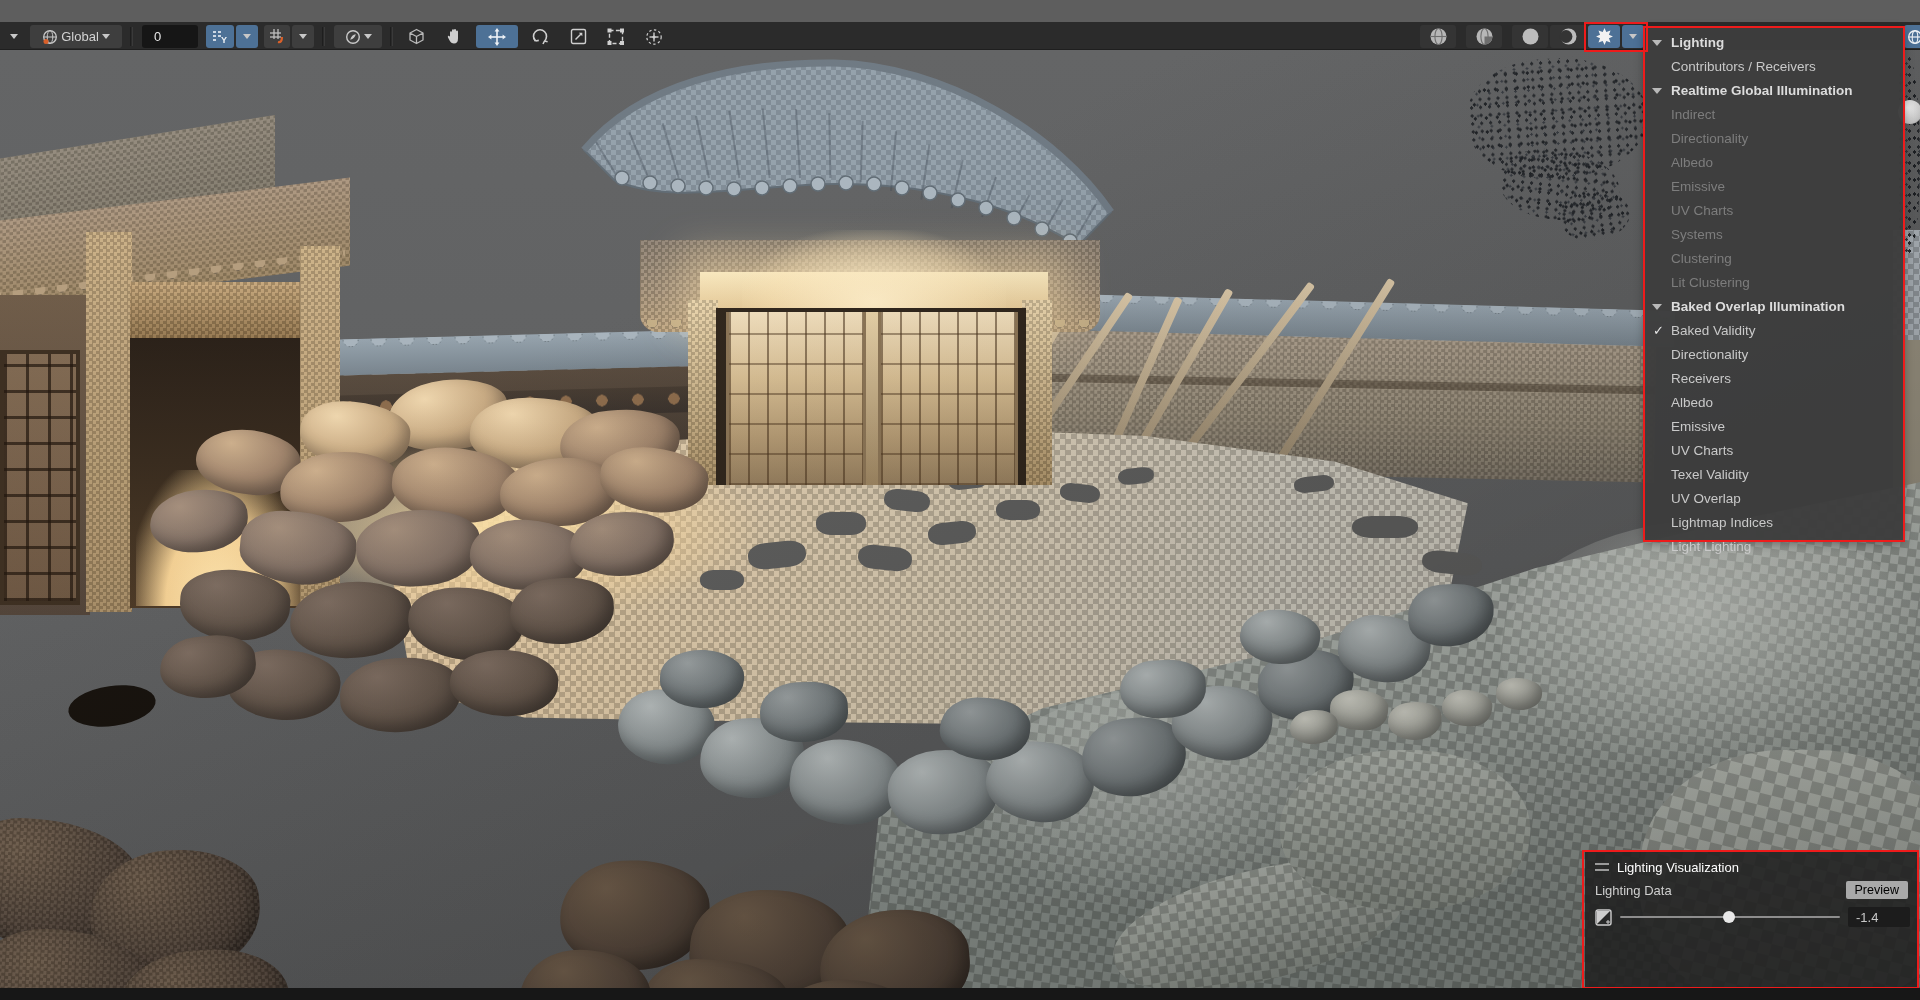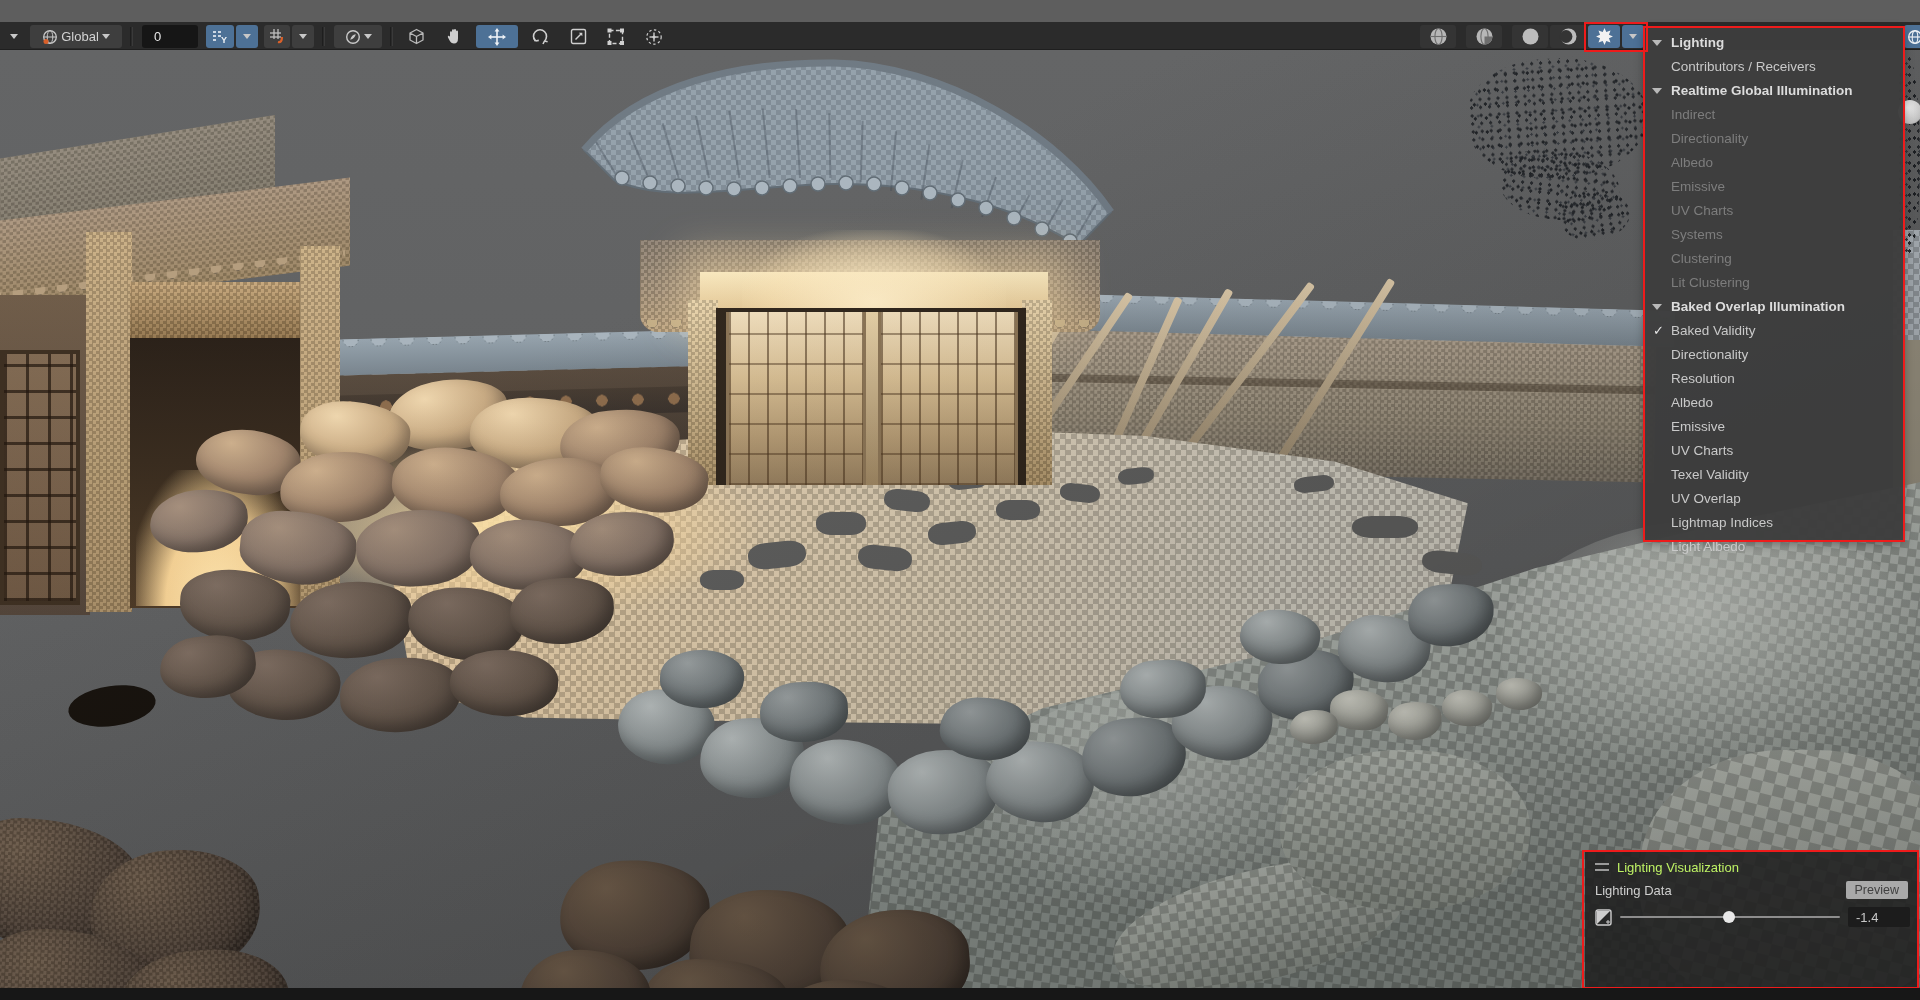--- a/index.html
+++ b/index.html
@@ -34,25 +34,25 @@
   .menu-item .tri { position:absolute; left:7px; top:9px; width:0; height:0;
     border-left:5px solid transparent; border-right:5px solid transparent; border-top:6px solid #b9b9b9; }
   .menu-item .chk-mark { position:absolute; left:8px; top:0; color:#e6e6e6; font-size:13px; }
 
   
   .redbox { position:absolute; border:2px solid #ee1b1b; z-index:40; pointer-events:none; }
 
   
   #light-panel { position:absolute; left:1585px; top:852px; width:333px; height:135px;
     background:rgba(32,32,32,.88); z-index:30; color:#cfcfcf; font-size:13px; padding:5px 8px 0 10px; }
-  #light-panel .hdr { display:flex; align-items:center; gap:8px; height:20px; color:#bef264; }
+  #light-panel .hdr { display:flex; align-items:center; gap:8px; height:20px; color:#ffffff; }
   .hamburger { width:14px; height:8px; border-top:2px solid #9a9a9a; border-bottom:2px solid #9a9a9a; }
   .prow { display:flex; align-items:center; height:26px; }
   .prow .plabel { flex:1; }
-  .pbtn { background:#a9a9a9; color:#404040; border:none; border-radius:2px; font-size:12.5px;
+  .pbtn { background:#a9a9a9; color:#000000; border:none; border-radius:2px; font-size:12.5px;
     padding:2px 9px; font-family:inherit; margin-right:2px; }
   .pcheck { width:18px; text-align:center; color:#fff; font-size:14px; margin-right:14px; }
   .pbox { width:15px; height:15px; background:#3a3a3a; border-radius:2px; margin-right:15px; }
   #slider-row { display:flex; align-items:center; height:28px; gap:8px; }
   #slider-track { position:relative; flex:1; height:2px; background:#8d8d8d; border-radius:1px; }
   #slider-thumb { position:absolute; left:47%; top:-5px; width:12px; height:12px; background:#e8e8e8; border-radius:50%; }
   #slider-value { width:62px; height:20px; background:#1c1c1c; border-radius:2px; color:#c8c8c8;
     display:flex; align-items:center; padding-left:8px; }
 
   
@@ -463,28 +463,28 @@
       <div class="menu-item item-disabled"><span>Directionality</span></div>
       <div class="menu-item item-disabled"><span>Albedo</span></div>
       <div class="menu-item item-disabled"><span>Emissive</span></div>
       <div class="menu-item item-disabled"><span>UV Charts</span></div>
       <div class="menu-item item-disabled"><span>Systems</span></div>
       <div class="menu-item item-disabled"><span>Clustering</span></div>
       <div class="menu-item item-disabled"><span>Lit Clustering</span></div>
       <div class="menu-item header"><span class="tri"></span><span>Baked Overlap Illumination</span></div>
       <div class="menu-item item-checked"><span class="chk-mark">✓</span><span>Baked Validity</span></div>
       <div class="menu-item item"><span>Directionality</span></div>
-      <div class="menu-item item"><span>Resolution</span></div>
+      <div class="menu-item item"><span>Receivers</span></div>
       <div class="menu-item item"><span>Albedo</span></div>
       <div class="menu-item item"><span>Emissive</span></div>
       <div class="menu-item item"><span>UV Charts</span></div>
       <div class="menu-item item"><span>Texel Validity</span></div>
       <div class="menu-item item"><span>UV Overlap</span></div>
       <div class="menu-item item"><span>Lightmap Indices</span></div>
-      <div class="menu-item item"><span>Light Albedo</span></div>
+      <div class="menu-item item"><span>Light Lighting</span></div>
     </div>
 
   <div id="light-panel">
     <div class="hdr">
       <span class="hamburger"></span>
       <span>Lighting Visualization</span>
     </div>
     <div id="panel-rows">
         <div class="prow">
           <span class="plabel">Lighting Data</span>

